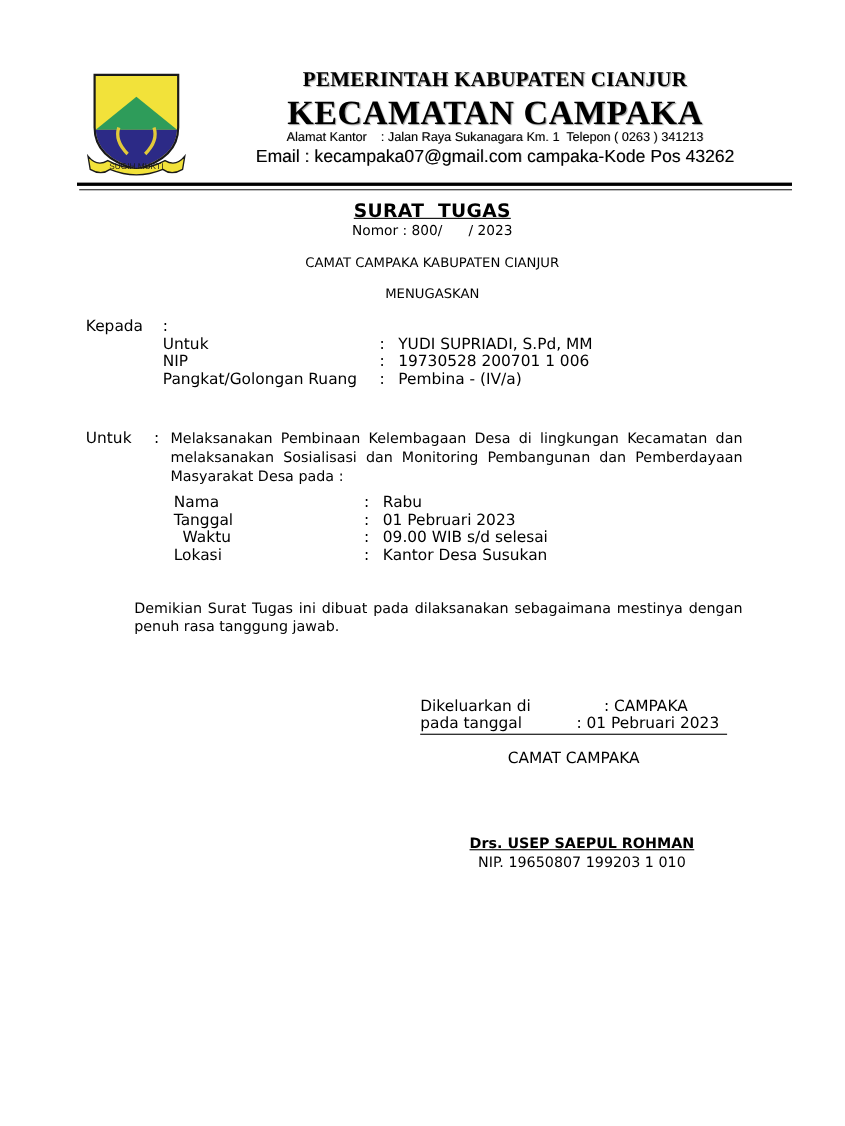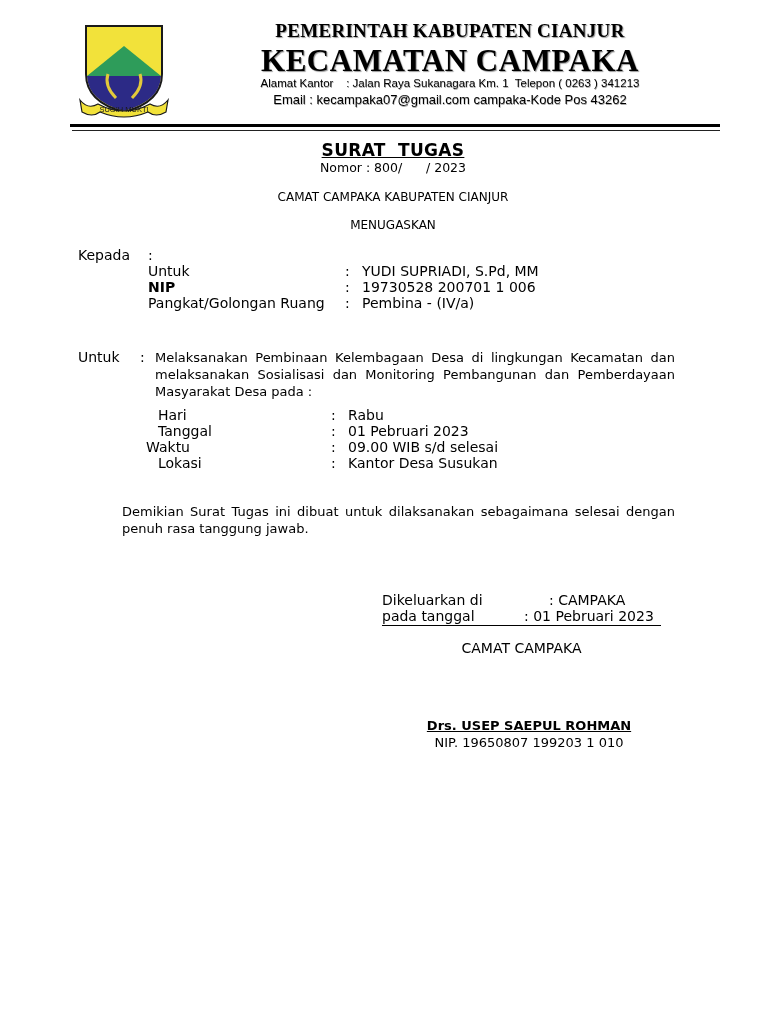--- a/index.html
+++ b/index.html
@@ -1,22 +1,22 @@
 <!DOCTYPE html>
 <html><head>
 <meta charset="utf-8">
 <style>
   html, body { margin:0; padding:0; background:#ffffff; }
   body { width:768px; height:1024px; position:relative; overflow:hidden; color:#000; font-family:"DejaVu Sans", sans-serif; }
-  .abs { position:absolute; }
+  .abs { position:absolute;margin-top:42px; }
   .logo { left:78px; top:24px; width:92px; height:94px; }
   .kop1 { left:230px; top:20px; width:440px; text-align:center; font-family:"Liberation Serif", serif; font-weight:bold; font-size:19px; letter-spacing:0.3px; text-shadow:1px 1px 1px #999; }
   .kop2 { left:230px; top:43px; width:440px; text-align:center; font-family:"Liberation Serif", serif; font-weight:bold; font-size:31px; letter-spacing:0.5px; text-shadow:1px 1px 1px #999; }
   .kop3 { left:230px; top:77px; width:440px; text-align:center; font-family:"Liberation Sans", sans-serif; font-size:11.5px; text-shadow:0.5px 0.5px 0.5px #aaa; white-space:nowrap; }
-  .kop4 { left:230px; top:92px; width:440px; text-align:center; font-family:"Liberation Sans", sans-serif; font-size:13px; text-shadow:0.5px 0.5px 0.5px #aaa; white-space:nowrap; }
+  .kop4 { left:230px; top:92px; width:440px; text-align:center; font-family:"Liberation Sans", sans-serif; font-size:16px; text-shadow:0.5px 0.5px 0.5px #aaa; white-space:nowrap; }
   .rule-thick { left:70px; top:124px; width:650px; height:3px; background:#000; }
   .rule-thin { left:72px; top:130px; width:648px; height:1px; background:#222; }
   .title { left:0; top:140px; width:786px; text-align:center; font-weight:bold; font-size:17px; text-decoration:underline; letter-spacing:0.3px; }
   .nomor { left:0; top:160px; width:786px; text-align:center; font-size:12.5px; white-space:pre; }
   .center-line { left:0; width:786px; text-align:center; font-size:12px; }
   .txt { font-size:14px; white-space:nowrap; line-height:16px; }
   .para { font-size:13px; line-height:17px; text-align:justify; text-align-last:left; }
   .sigrule { left:382px; top:625px; width:279px; height:1px; background:#000; }
   .signame { left:0; top:718px; width:1058px; text-align:center; font-weight:bold; font-size:13px; text-decoration:underline; }
   .signip { left:0; top:735px; width:1058px; text-align:center; font-size:13px; }
@@ -47,49 +47,49 @@
 <div class="abs center-line" style="top:190px;">CAMAT CAMPAKA KABUPATEN CIANJUR</div>
 <div class="abs center-line" style="top:218px;">MENUGASKAN</div>
 
 <div class="abs txt" style="left:78px; top:247px;">Kepada</div>
 <div class="abs txt" style="left:148px; top:247px;">:</div>
 
 <div class="abs txt" style="left:148px; top:263px;">Untuk</div>
 <div class="abs txt" style="left:345px; top:263px;">:</div>
 <div class="abs txt" style="left:362px; top:263px;">YUDI SUPRIADI, S.Pd, MM</div>
 
-<div class="abs txt" style="left:148px; top:279px;font-weight:bold;">NIP</div>
+<div class="abs txt" style="left:148px; top:279px;">NIP</div>
 <div class="abs txt" style="left:345px; top:279px;">:</div>
 <div class="abs txt" style="left:362px; top:279px;">19730528 200701 1 006</div>
 
 <div class="abs txt" style="left:148px; top:295px;">Pangkat/Golongan Ruang</div>
 <div class="abs txt" style="left:345px; top:295px;">:</div>
 <div class="abs txt" style="left:362px; top:295px;">Pembina - (IV/a)</div>
 
 <div class="abs txt" style="left:78px; top:349px;">Untuk</div>
 <div class="abs txt" style="left:140px; top:349px;">:</div>
 <div class="abs para" style="left:155px; top:349px; width:520px;">Melaksanakan Pembinaan Kelembagaan Desa di lingkungan Kecamatan dan melaksanakan Sosialisasi dan Monitoring Pembangunan dan Pemberdayaan Masyarakat Desa pada :</div>
 
-<div class="abs txt" style="left:158px; top:407px;">Hari</div>
+<div class="abs txt" style="left:158px; top:407px;">Nama</div>
 <div class="abs txt" style="left:331px; top:407px;">:</div>
 <div class="abs txt" style="left:348px; top:407px;">Rabu</div>
 
 <div class="abs txt" style="left:158px; top:423px;">Tanggal</div>
 <div class="abs txt" style="left:331px; top:423px;">:</div>
 <div class="abs txt" style="left:348px; top:423px;">01 Pebruari 2023</div>
 
-<div class="abs txt" style="left:146px; top:439px;">Waktu</div>
+<div class="abs txt" style="left:166px; top:439px;">Waktu</div>
 <div class="abs txt" style="left:331px; top:439px;">:</div>
 <div class="abs txt" style="left:348px; top:439px;">09.00 WIB s/d selesai</div>
 
 <div class="abs txt" style="left:158px; top:455px;">Lokasi</div>
 <div class="abs txt" style="left:331px; top:455px;">:</div>
 <div class="abs txt" style="left:348px; top:455px;">Kantor Desa Susukan</div>
 
-<div class="abs para" style="left:122px; top:503px; width:553px;">Demikian Surat Tugas ini dibuat untuk dilaksanakan sebagaimana selesai dengan penuh rasa tanggung jawab.</div>
+<div class="abs para" style="left:122px; top:503px; width:553px;">Demikian Surat Tugas ini dibuat pada dilaksanakan sebagaimana mestinya dengan penuh rasa tanggung jawab.</div>
 
 <div class="abs txt" style="left:382px; top:592px;">Dikeluarkan di</div>
 <div class="abs txt" style="left:549px; top:592px;">: CAMPAKA</div>
 <div class="abs txt" style="left:382px; top:608px;">pada tanggal</div>
 <div class="abs txt" style="left:524px; top:608px;">: 01 Pebruari 2023</div>
 <div class="abs sigrule"></div>
 <div class="abs txt" style="left:382px; top:640px; width:279px; text-align:center;">CAMAT CAMPAKA</div>
 <div class="abs signame">Drs. USEP SAEPUL ROHMAN</div>
 <div class="abs signip">NIP. 19650807 199203 1 010</div>
 

